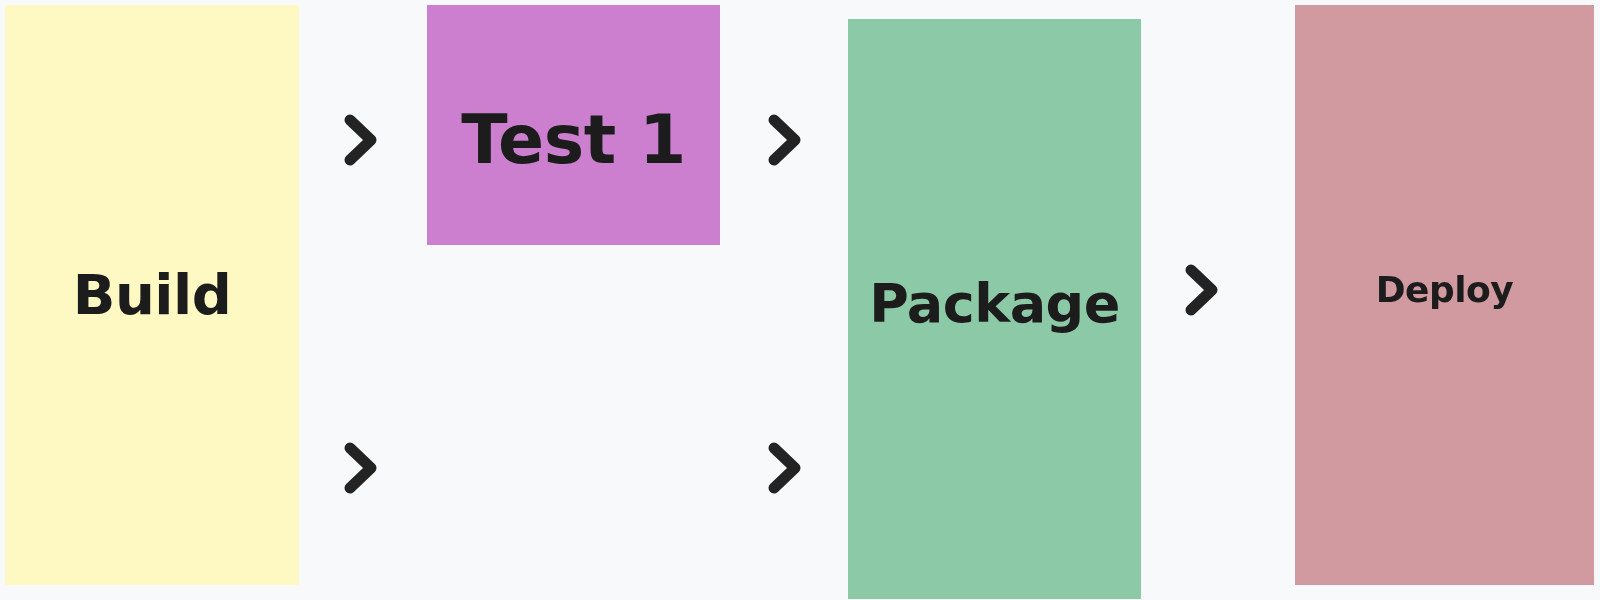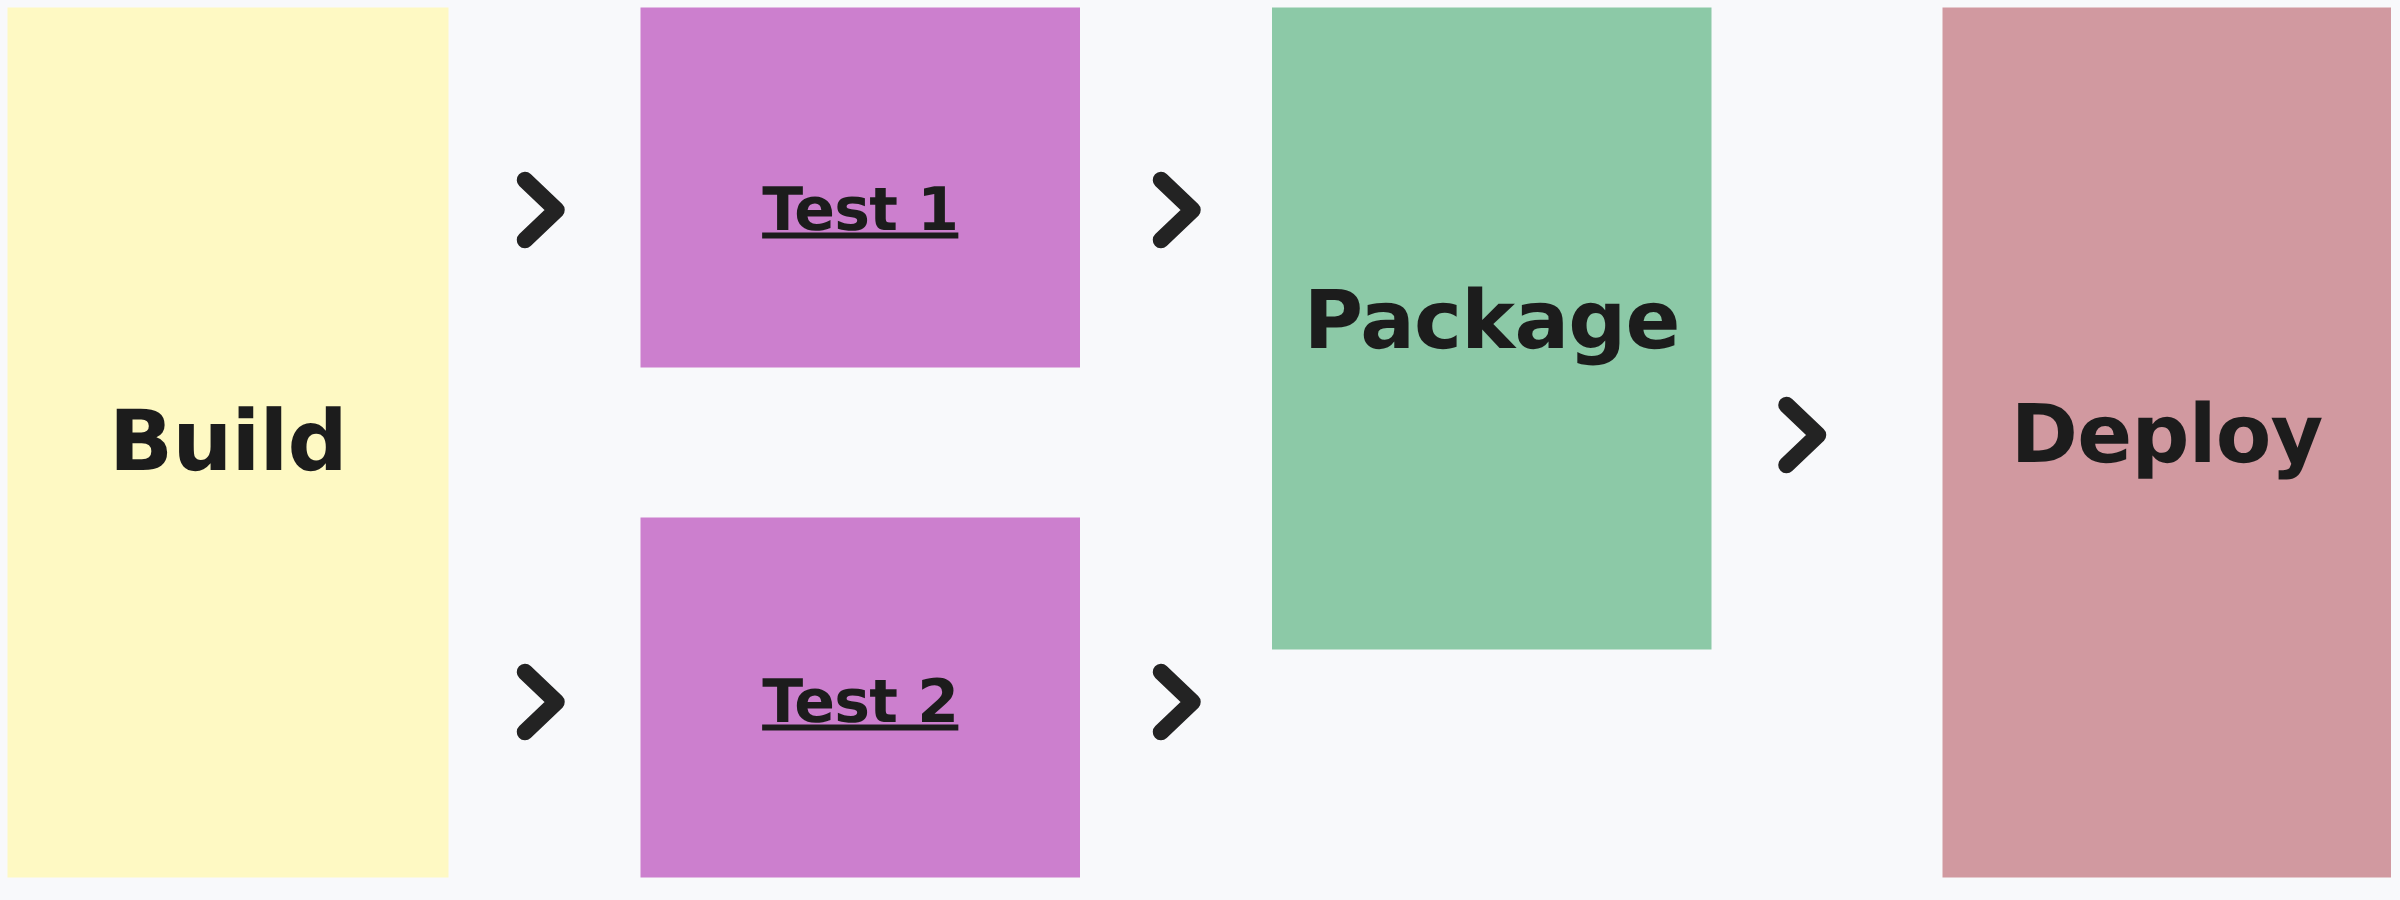--- a/index.html
+++ b/index.html
@@ -35,28 +35,27 @@
     color: #1c1c1c;
     letter-spacing: -0.5px;
     white-space: nowrap;
     user-select: none;
   }
   
   .stage-build .stage-label {
     font-size: 56px;
   }
   .stage-test .stage-label {
-    font-size: 40px;
-    text-decoration: underline;
+    font-size: 68px;
   }
   .stage-package .stage-label {
     font-size: 54px;
   }
   .stage-deploy .stage-label {
-    font-size: 54px;
+    font-size: 36px;
   }
   .connector {
     position: absolute;
     width: 56px;
     height: 72px;
     display: block;
     pointer-events: none;
   }
   .connector svg {
     display: block;
@@ -82,37 +81,34 @@
   <div class="connector" style="left: 333px; top: 432px;">
     <svg viewBox="0 0 56 72" xmlns="http://www.w3.org/2000/svg" aria-hidden="true">
       <path d="M 17 16 L 38 36 L 17 56" fill="none" stroke="#232323" stroke-width="11" stroke-linecap="round" stroke-linejoin="round"></path>
     </svg>
   </div>
 
   <div class="stage-box stage-test" style="left: 427px; top: 5px; width: 293px; height: 240px; background: rgb(204, 127, 206);">
     <span class="stage-label" style="transform: translateY(15px); color: rgb(28, 28, 28);">Test 1</span>
   </div>
 
-  <div class="stage-box stage-test" style="left: 427px; top: 345px; width: 293px; height: 240px; background: rgb(204, 127, 206);">
-    <span class="stage-label" style="transform: translateY(3px); color: rgb(28, 28, 28);">Test 2</span>
-  </div>
 
   <div class="connector" style="left: 757px; top: 104px;">
     <svg viewBox="0 0 56 72" xmlns="http://www.w3.org/2000/svg" aria-hidden="true">
       <path d="M 17 16 L 38 36 L 17 56" fill="none" stroke="#232323" stroke-width="11" stroke-linecap="round" stroke-linejoin="round"></path>
     </svg>
   </div>
 
   <div class="connector" style="left: 757px; top: 432px;">
     <svg viewBox="0 0 56 72" xmlns="http://www.w3.org/2000/svg" aria-hidden="true">
       <path d="M 17 16 L 38 36 L 17 56" fill="none" stroke="#232323" stroke-width="11" stroke-linecap="round" stroke-linejoin="round"></path>
     </svg>
   </div>
 
-  <div class="stage-box stage-package" style="left: 848px; top: 5px; width: 293px; height: 428px; background: rgb(140, 201, 167);">
+  <div class="stage-box stage-package" style="left: 848px; top: 19px; width: 293px; height: 580px; background: rgb(140, 201, 167);">
     <span class="stage-label" style="transform: translateY(-5px); color: rgb(28, 28, 28);">Package</span>
   </div>
 
   <div class="connector" style="left: 1174px; top: 254px;">
     <svg viewBox="0 0 56 72" xmlns="http://www.w3.org/2000/svg" aria-hidden="true">
       <path d="M 17 16 L 38 36 L 17 56" fill="none" stroke="#232323" stroke-width="11" stroke-linecap="round" stroke-linejoin="round"></path>
     </svg>
   </div>
 
   <div class="stage-box stage-deploy" style="left: 1295px; top: 5px; width: 299px; height: 580px; background: rgb(209, 153, 160);">

